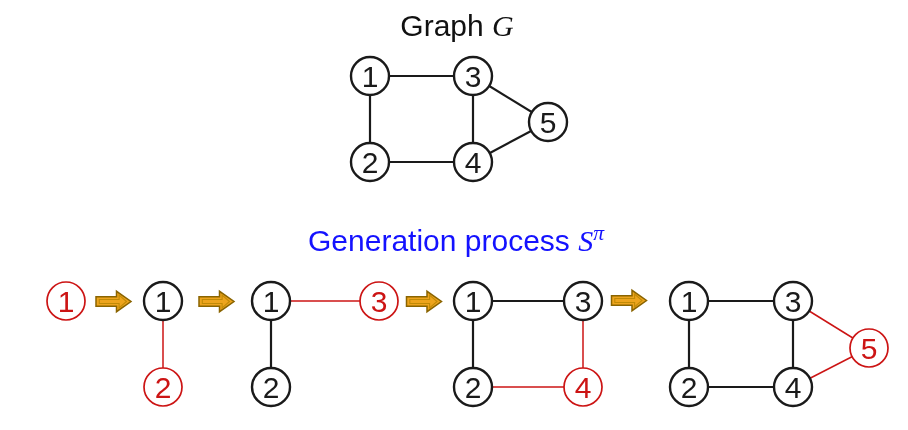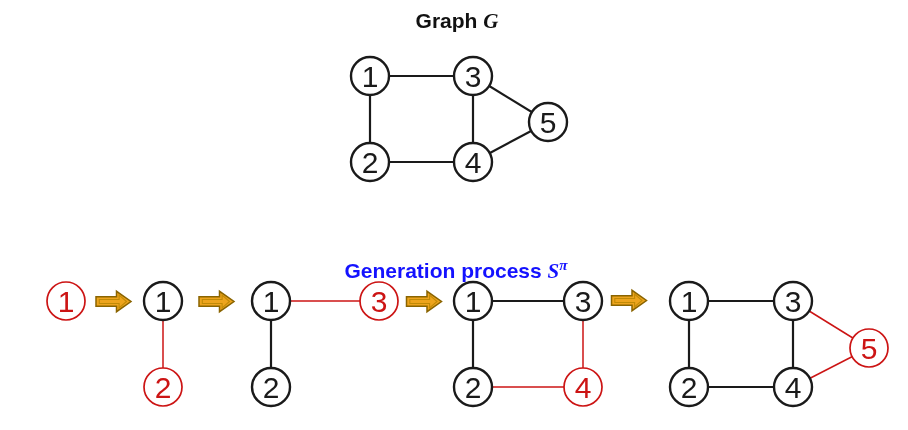--- a/index.html
+++ b/index.html
@@ -7,23 +7,23 @@
     width:908px; height:430px;
     background:#ffffff;
     position:relative;
     overflow:hidden;
     font-family:"Liberation Sans", sans-serif;
   }
   .title {
     position:absolute;
     transform:translateX(-50%);
     white-space:nowrap;
-    font-size:21px;
+    font-size:30px;
     line-height:1.05;
-    font-weight:700;
+    font-weight:400;
   }
   .graph-title { left:457px; top:10px; color:#111111; }
   .gen-title   { left:456px; top:225px; }
   .math {
     font-family:"Liberation Serif", serif;
     font-style:italic;
   }
   sup.math {
     font-size:0.72em;
     vertical-align:super;
@@ -36,21 +36,21 @@
     font-family:"Liberation Sans", sans-serif;
   }
 </style>
 </head>
 <body style="background: rgb(255, 255, 255);">
 
 <div class="title graph-title" style="color: rgb(17, 17, 17);">
   <span>Graph </span><span class="math">G</span>
 </div>
 
-<div class="title gen-title" style="color: rgb(20, 18, 255); margin-top: 35px;">
+<div class="title gen-title" style="color: rgb(20, 18, 255);">
   <span>Generation process </span><span class="math">S</span><sup class="math">π</sup>
 </div>
 
 <svg id="diagram" width="908" height="430" viewBox="0 0 908 430" xmlns="http://www.w3.org/2000/svg">
     <g>
       <line x1="370" y1="76" x2="473" y2="76" stroke="#1a1a1a" stroke-width="2.2"></line>
       <line x1="370" y1="76" x2="370" y2="162" stroke="#1a1a1a" stroke-width="2.2"></line>
       <line x1="473" y1="76" x2="473" y2="162" stroke="#1a1a1a" stroke-width="2.2"></line>
       <line x1="370" y1="162" x2="473" y2="162" stroke="#1a1a1a" stroke-width="2.2"></line>
       <line x1="473" y1="76" x2="548" y2="122" stroke="#1a1a1a" stroke-width="2.2"></line>

